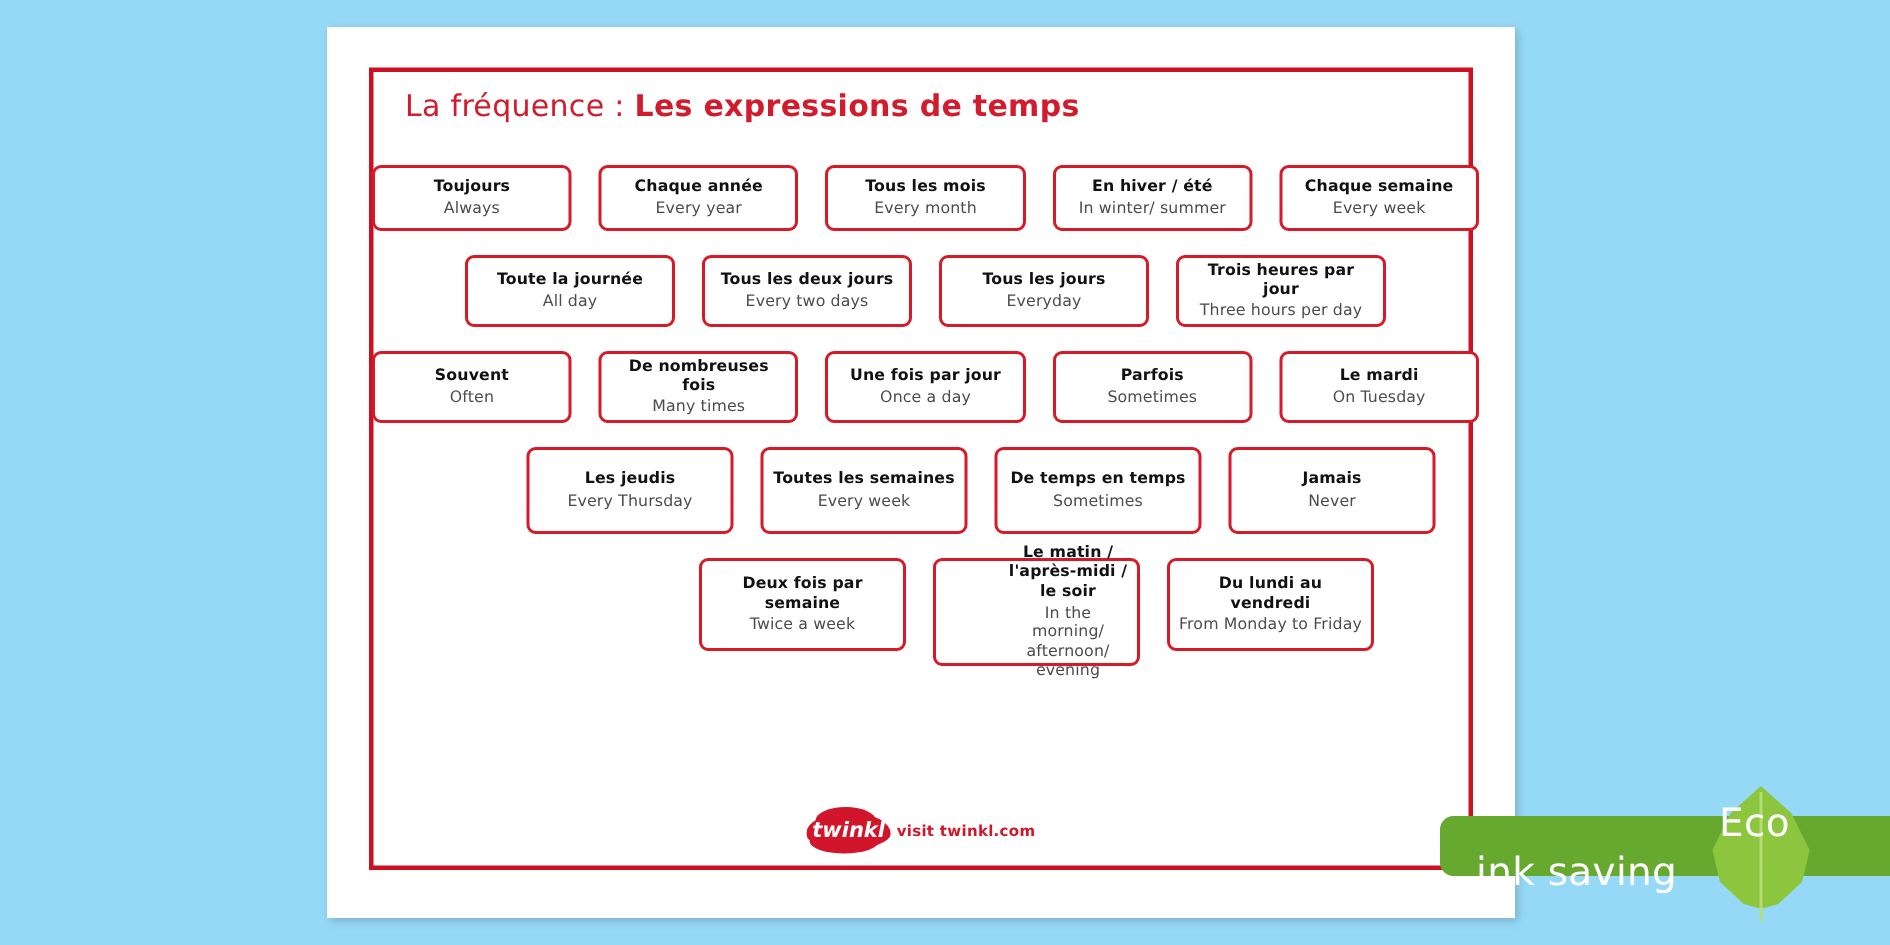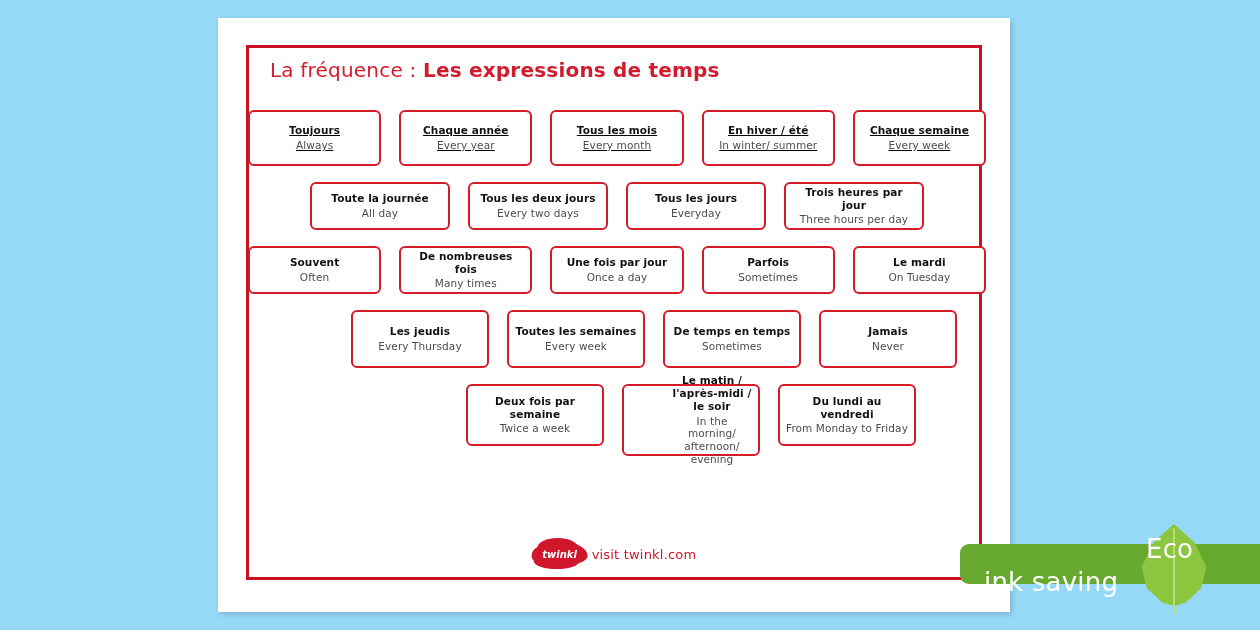--- a/index.html
+++ b/index.html
@@ -91,21 +91,21 @@
   }
   .en-text {
     font-size: 10.5px;
     font-weight: normal;
     color: #4c4c4c;
     letter-spacing: 0.1px;
     margin-top: 2px;
   }
 
   
-  .row-1 .term-card { width: 140px; height: 56px; text-decoration: underline; }
+  .row-1 .term-card { width: 140px; height: 44px; }
   .row-2 .term-card { width: 140px; height: 48px; }
   .row-3 .term-card { width: 140px; height: 48px; }
   .row-4 .term-card { width: 138px; height: 58px; }
   .row-5 .term-card { width: 138px; height: 62px; }
   .row-5 .term-card.tall { height: 72px; padding-left: 48px; }
 
   .row-4 { margin-left: 74px; }
   .row-5 { margin-left: 148px; }
 
   
@@ -138,28 +138,28 @@
     border-radius: 50%;
   }
   #twinkl-wordmark {
     position: absolute;
     left: 0; top: 0;
     width: 56px; height: 24px;
     display: flex;
     align-items: center;
     justify-content: center;
     color: #ffffff;
-    font-size: 10px;
+    font-size: 14px;
     font-weight: bold;
     font-style: italic;
     z-index: 2;
   }
   #twinkl-url {
-    font-size: 13px;
-    font-weight: normal;
+    font-size: 10px;
+    font-weight: bold;
     color: #d1152a;
     letter-spacing: 0.2px;
   }
 
   
   #eco-badge {
     position: absolute;
     right: 0px;
     bottom: 36px;
     width: 300px;

